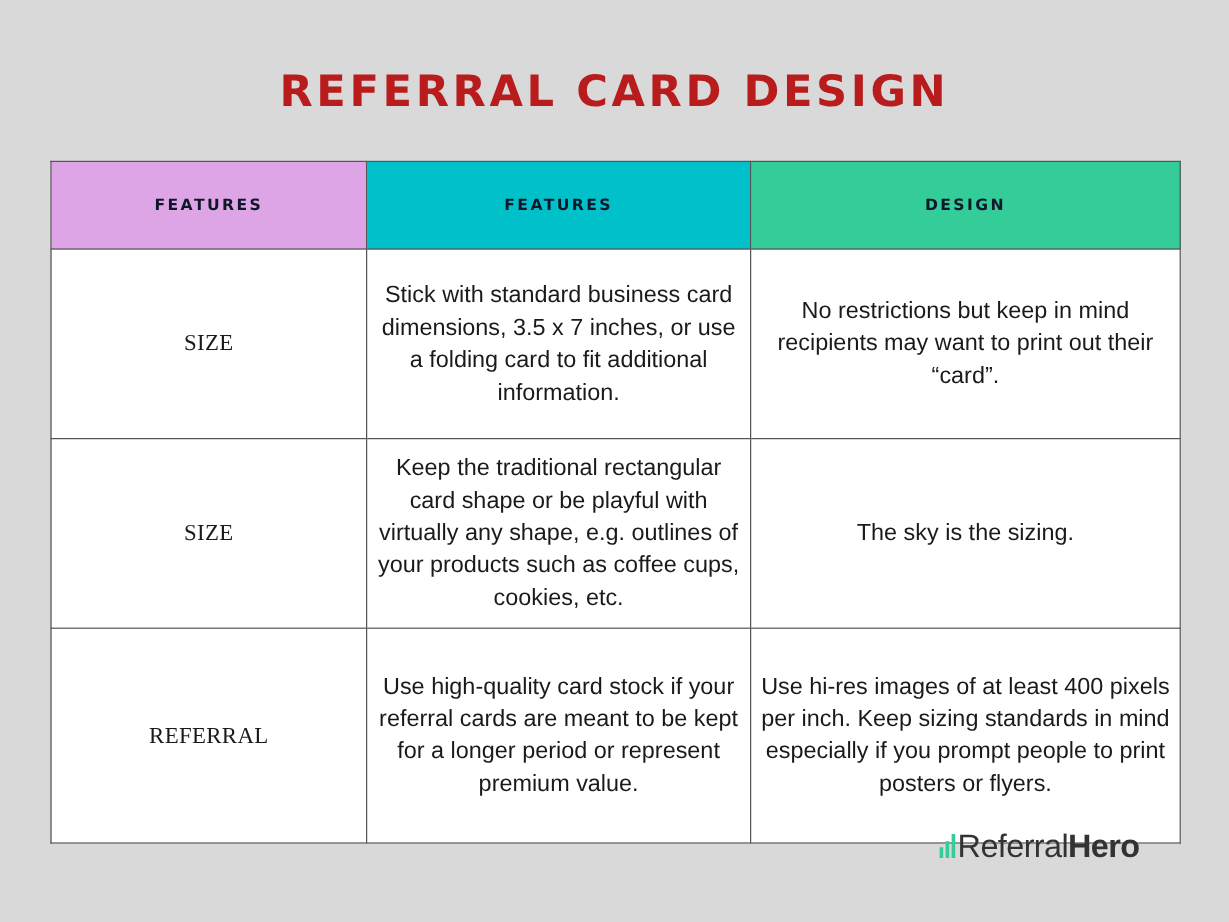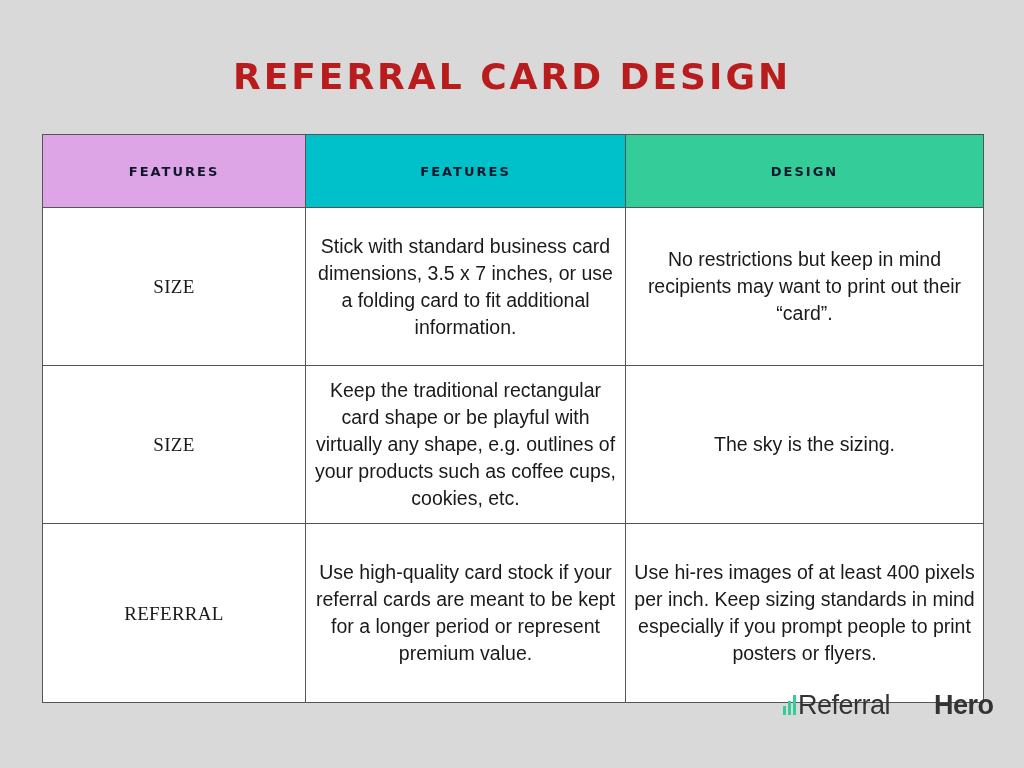--- a/index.html
+++ b/index.html
@@ -96,21 +96,20 @@
       font-size: 27px;
       color: #333;
       letter-spacing: -0.5px;
     }
     .logo-text-b {
       font-family: "Liberation Sans", sans-serif;
       font-weight: bold;
       font-size: 27px;
       color: #333;
       letter-spacing: -0.5px;
-      padding-left: 44px;
     }
   </style>
 </head>
 <body>
 
 <div class="title">REFERRAL CARD DESIGN</div>
 
 <table class="grid">
   <colgroup>
     <col style="width:263px">

